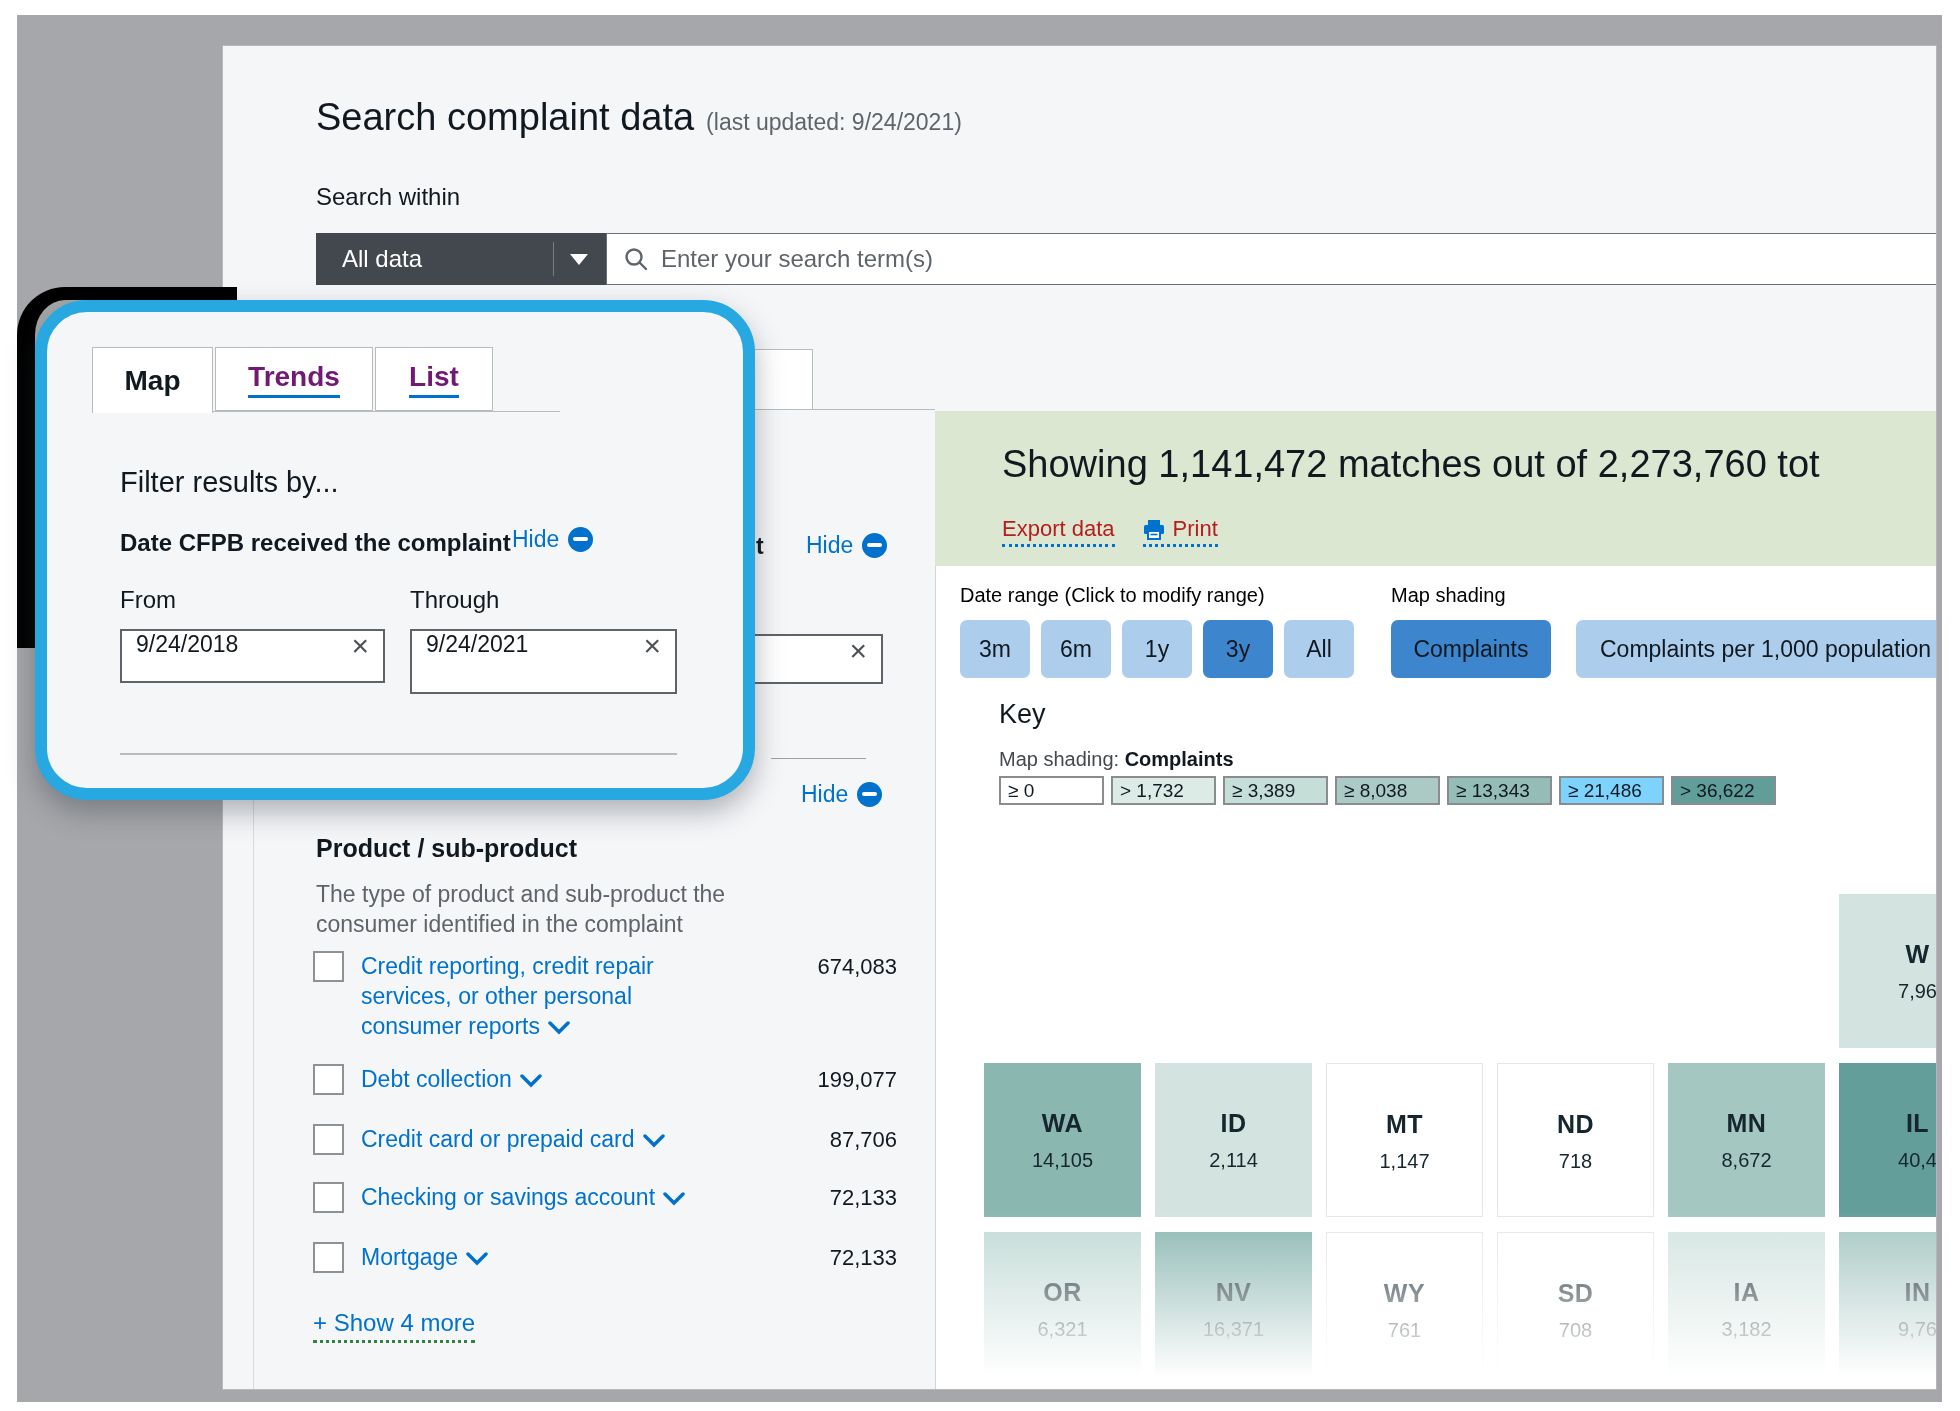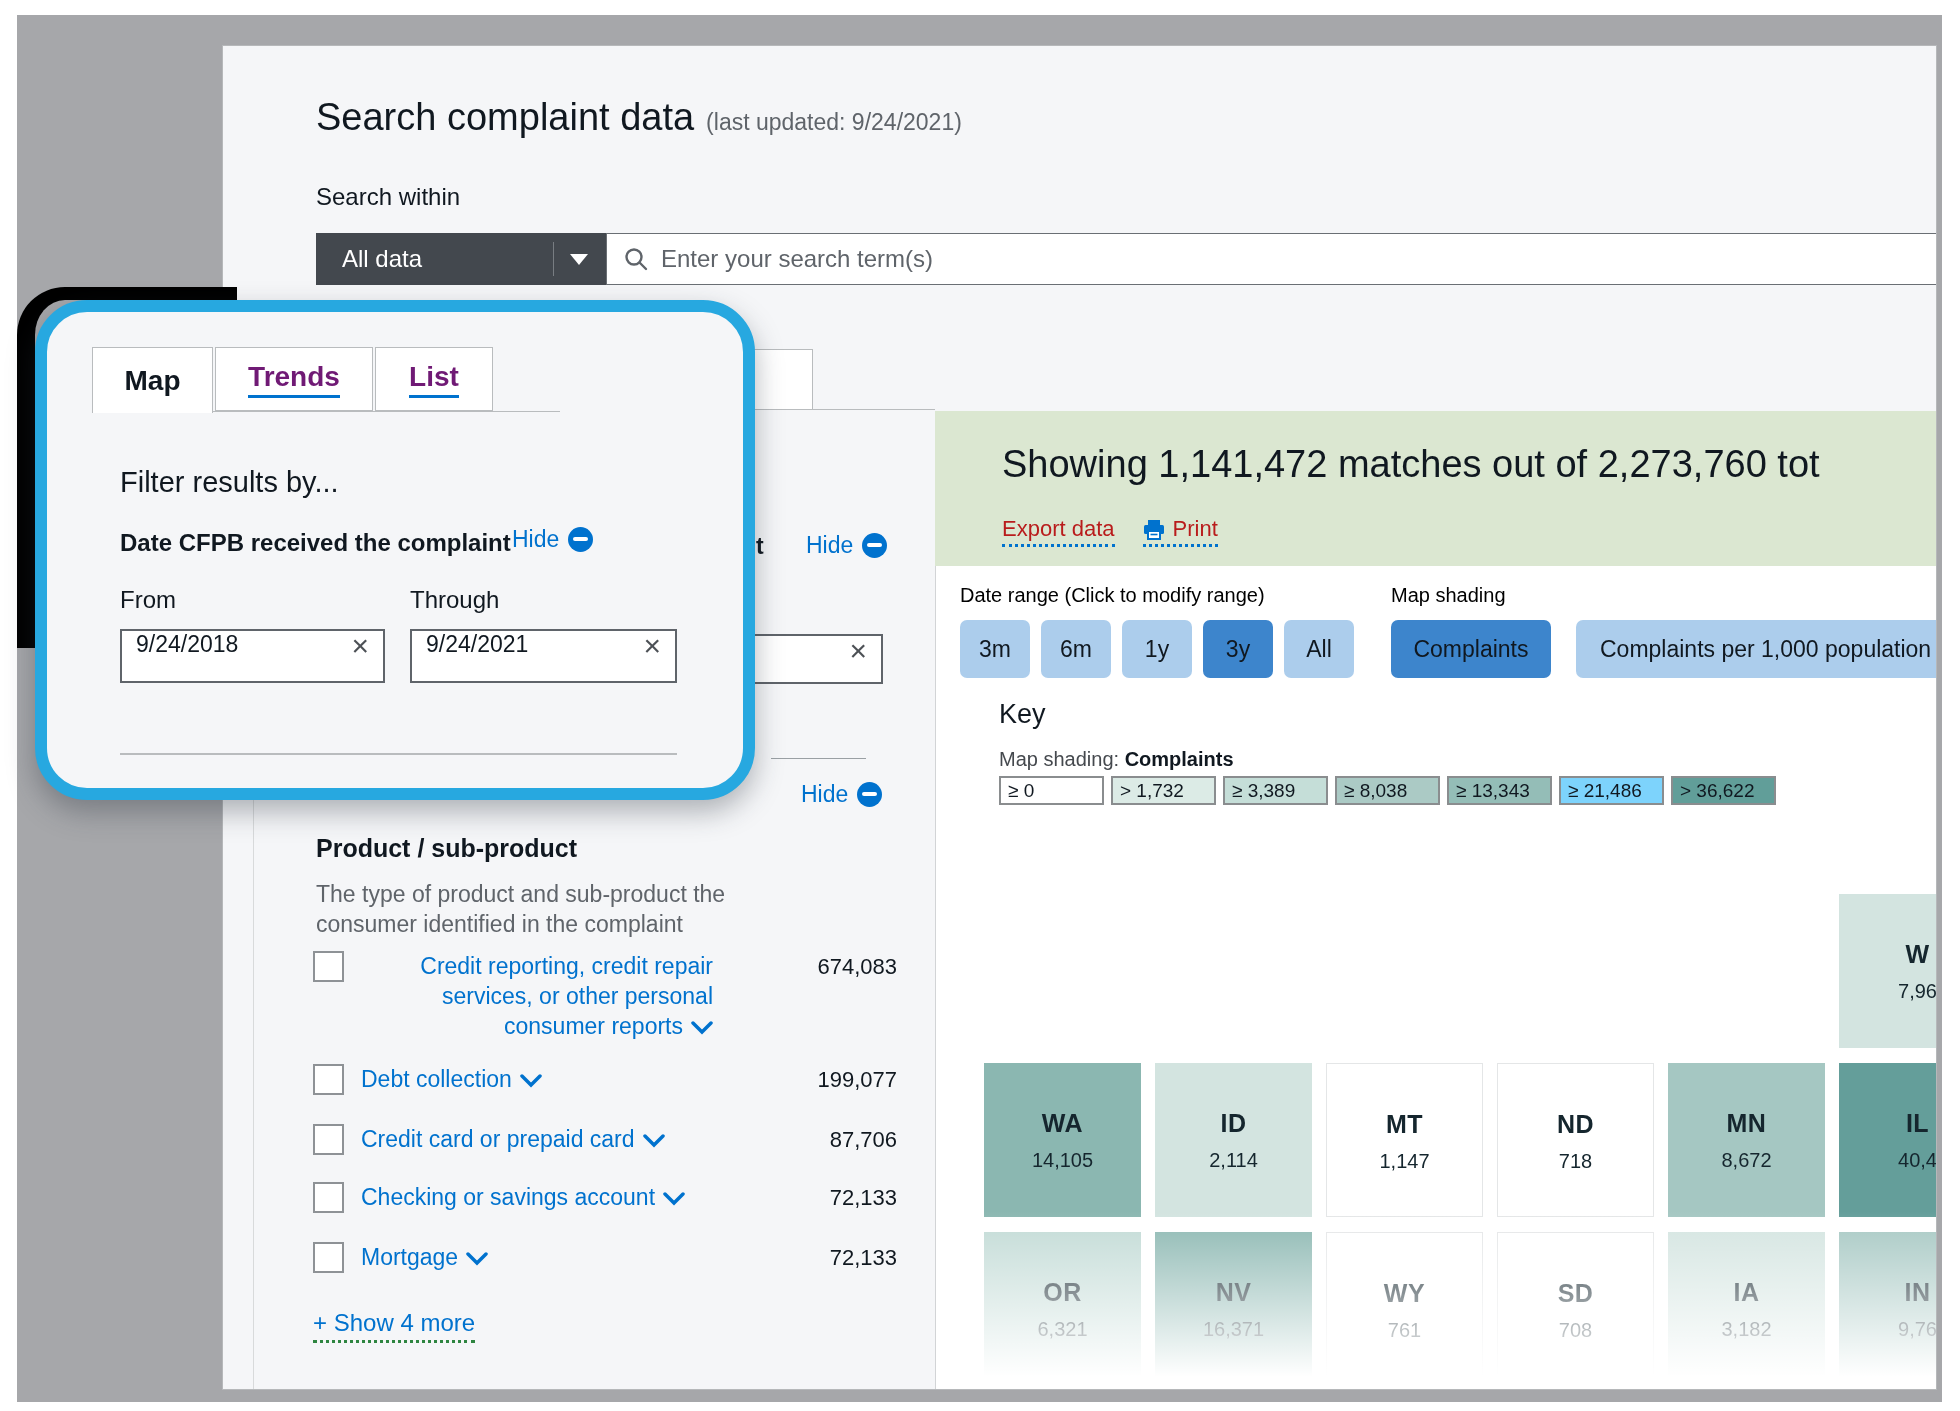--- a/index.html
+++ b/index.html
@@ -76,21 +76,21 @@
   .tab-map{left:45px;top:35px;width:121px;height:66px;border-bottom:none;font-weight:600;z-index:2;}
   .tab-trends{left:168px;top:35px;width:158px;height:64px;}
   .tab-list{left:328px;top:35px;width:118px;height:64px;}
   .tab a{color:#701a75;font-weight:600;border-bottom:3px solid #0072ce;padding-bottom:2px;}
   .flt-heading{left:73px;top:154px;font-size:29px;}
   .flt-section{left:73px;top:217px;font-size:24px;font-weight:600;}
   .flt-hide{left:465px;top:214px;}
   .flt-from{left:73px;top:274px;font-size:24px;font-weight:500;}
   .flt-through{left:363px;top:274px;font-size:24px;font-weight:500;}
   .input-from{left:73px;top:317px;width:265px;height:54px;}
-  .input-through{left:363px;top:317px;width:267px;height:54px;}
+  .input-through{left:363px;top:317px;width:267px;height:65px;}
   .bubble-divider{left:73px;top:441px;width:557px;height:2px;background:#b9bcbe;}
 </style>
 </head>
 <body>
 
 <div class="screen">
   <div class="abs page-bg"></div>
 
   <div class="abs card">
 
@@ -124,21 +124,21 @@
       </div>
     <div class="abs frag-divider"></div>
     <div class="abs hide-link frag-hide2">
         <span>Hide</span>
         <span class="minus-icon"></span>
       </div>
 
     <div class="abs prod-title">Product / sub-product</div>
     <div class="abs prod-desc">The type of product and sub-product the consumer identified in the complaint</div>
 
-    <div class="abs prod-row" style="top:905px;text-align:right;">
+    <div class="abs prod-row" style="top:905px;">
       <span class="cb"></span>
       <span class="prod-label"><span>Credit reporting, credit repair services, or other personal consumer reports</span><svg class="chev" width="22" height="14" viewBox="0 0 22 14">
             <path d="M2 2 L11 11 L20 2" stroke="#0072ce" stroke-width="3.5" fill="none" stroke-linecap="round"></path>
           </svg></span>
       <span class="prod-count">674,083</span>
     </div>
     <div class="abs prod-row" style="top:1018px;">
       <span class="cb"></span>
       <span class="prod-label"><span>Debt collection</span><svg class="chev" width="22" height="14" viewBox="0 0 22 14">
             <path d="M2 2 L11 11 L20 2" stroke="#0072ce" stroke-width="3.5" fill="none" stroke-linecap="round"></path>

